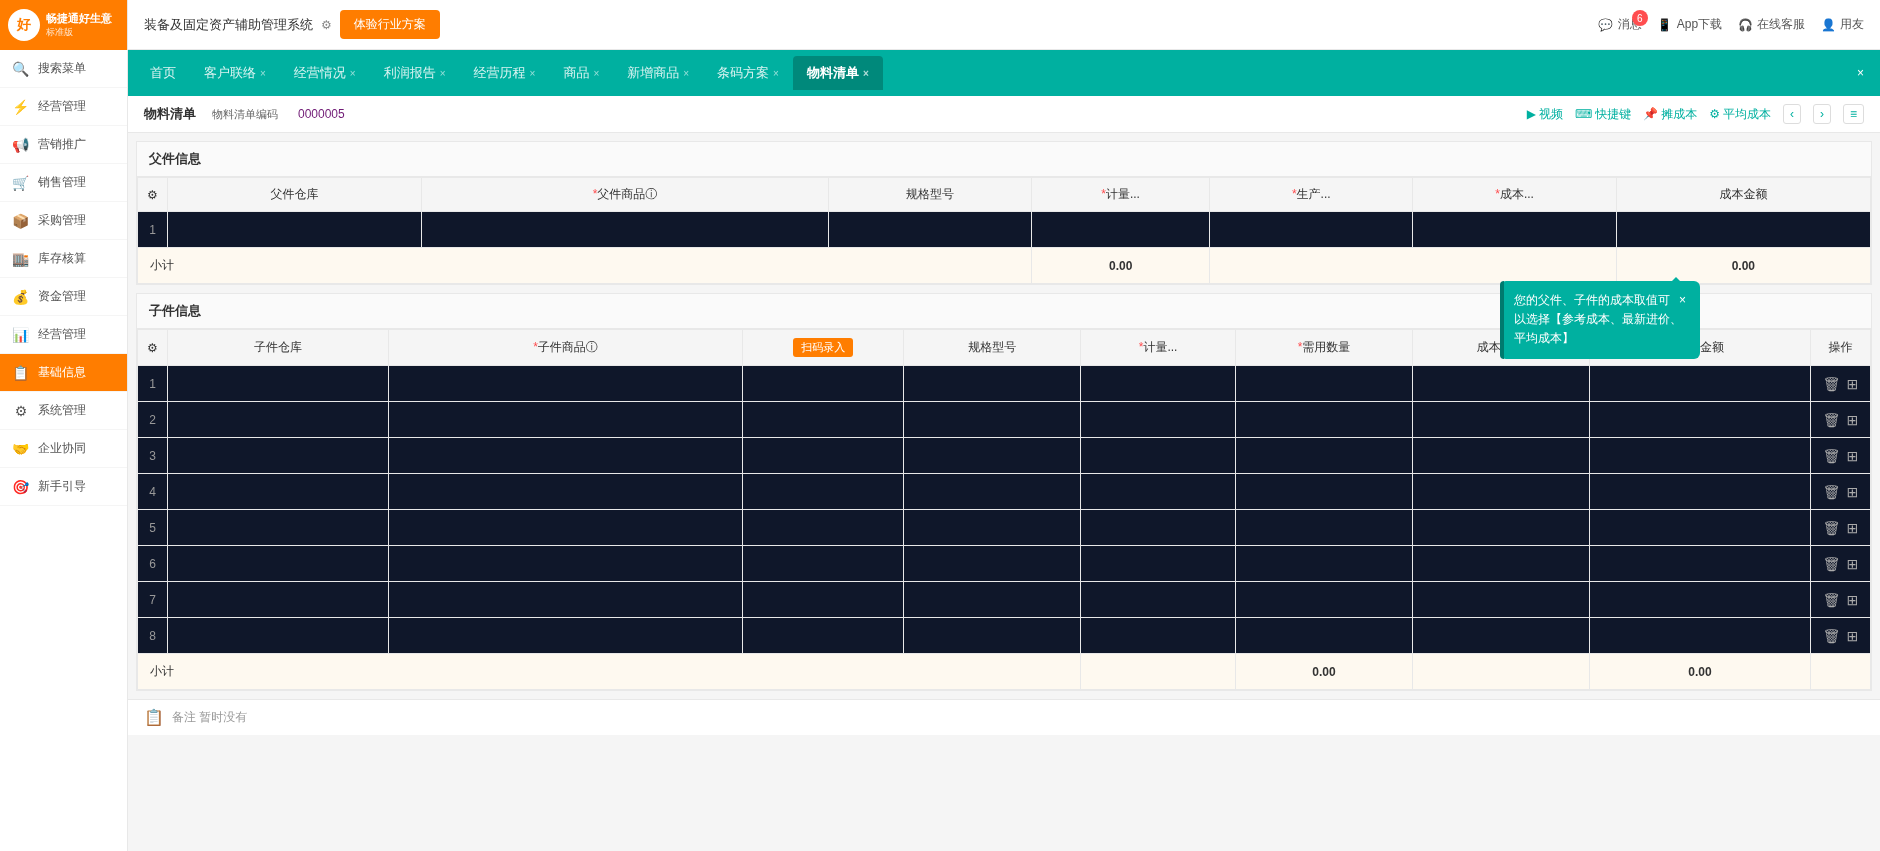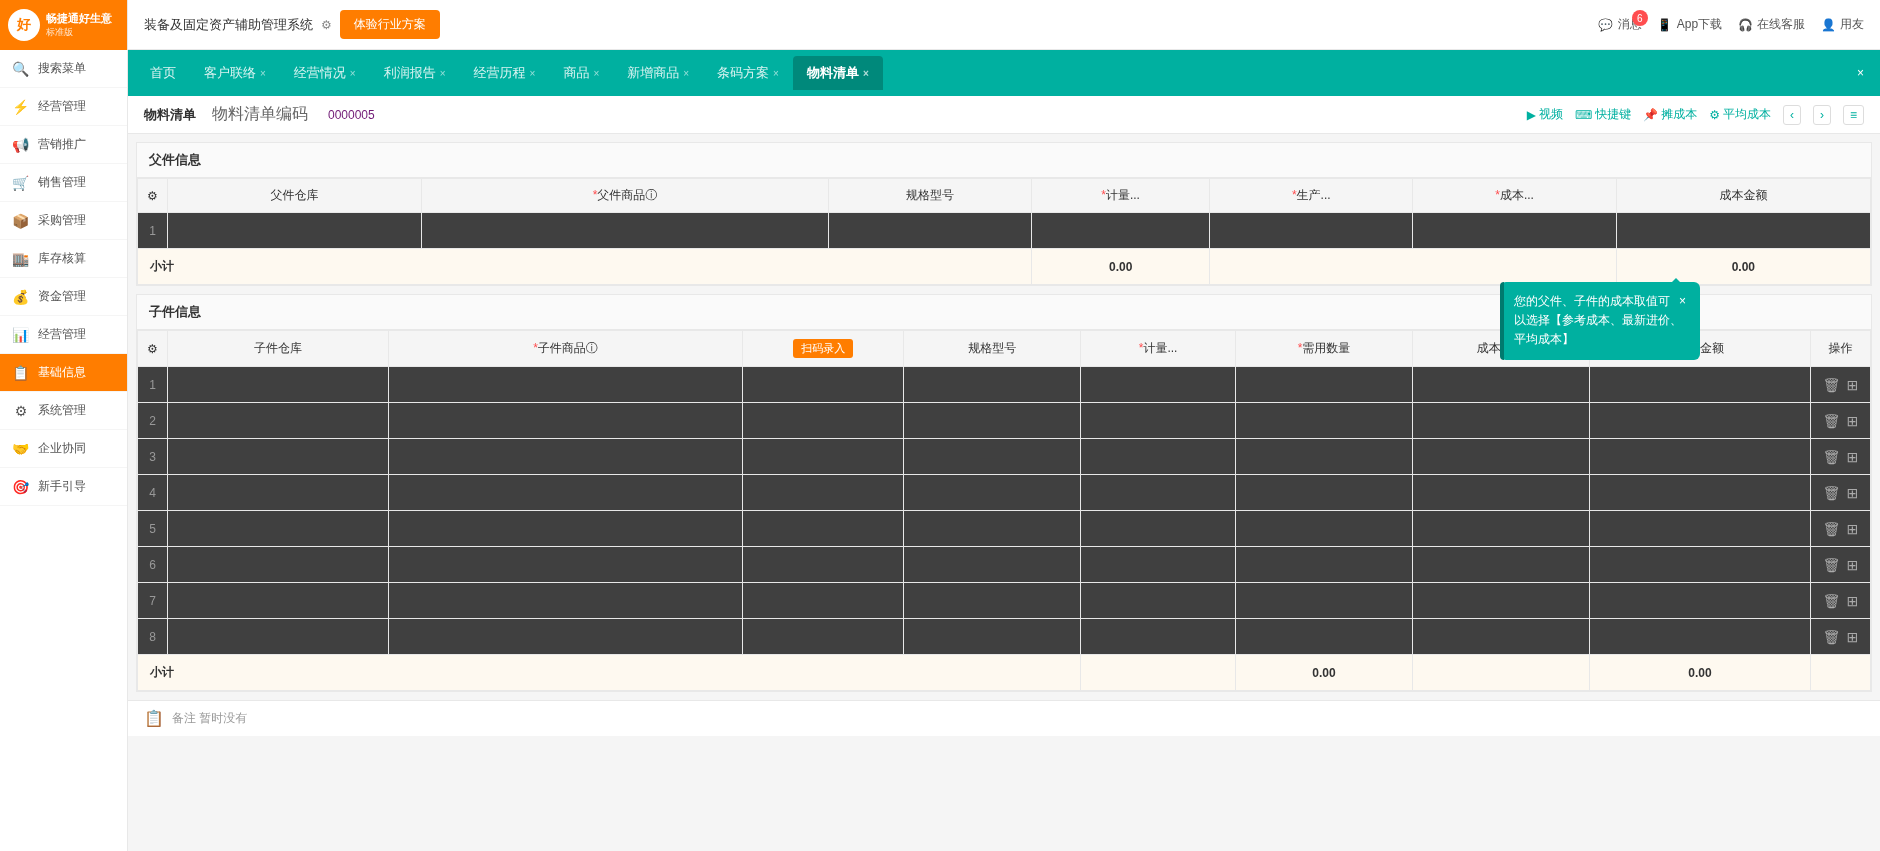--- a/index.html
+++ b/index.html
@@ -86,27 +86,27 @@
     .page-content { flex: 1; overflow: auto; background: #f5f5f5; padding: 0; }
 
     
     .sub-header {
       background: #fff;
       padding: 8px 16px;
       display: flex; align-items: center; gap: 16px;
       border-bottom: 1px solid #e8e8e8;
     }
     .sub-header-title { font-size: 13px; color: #333; font-weight: bold; }
-    .sub-header-code-label { font-size: 16px; color: #666; }
+    .sub-header-code-label { font-size: 11px; color: #666; }
     .sub-header-code { font-size: 12px; color: #701a75; margin-left: 4px; }
     .sub-header-right { margin-left: auto; display: flex; align-items: center; gap: 12px; color: #00b0a0; font-size: 12px; cursor: pointer; }
     .sub-header-right-item { display: flex; align-items: center; gap: 3px; }
 
     
-    .section { background: #404040; margin: 8px; border: 1px solid #e8e8e8; }
+    .section { background: #0f172a; margin: 8px; border: 1px solid #e8e8e8; }
     .section-title { padding: 8px 12px; font-size: 13px; font-weight: bold; color: #333; background: #fafafa; border-bottom: 1px solid #e8e8e8; }
 
     
     .data-table { width: 100%; border-collapse: collapse; font-size: 12px; }
     .data-table th {
       background: #f5f5f5;
       padding: 8px 6px;
       border: 1px solid #e8e8e8;
       text-align: center;
       color: #333;
@@ -114,21 +114,21 @@
       font-weight: normal;
     }
     .data-table td {
       padding: 6px;
       border: 1px solid #e8e8e8;
       text-align: center;
       color: #333;
       height: 36px;
     }
     .data-table .row-num { color: #999; width: 30px; }
-    .data-table .subtotal { background: #fef9f0; font-weight: bold; }
+    .data-table .subtotal { background: #fef9f0; font-weight: normal; }
     .required-star { color: #ff4d4f; }
     .scan-btn { background: #ff7d00; color: #fff; border: none; padding: 2px 8px; border-radius: 3px; font-size: 11px; cursor: pointer; }
     .action-icons { display: flex; align-items: center; justify-content: center; gap: 6px; }
     .action-icon { color: #aaa; cursor: pointer; font-size: 14px; }
 
     
     .tooltip-box {
       position: absolute;
       background: #00b0a0;
       color: #fff;

